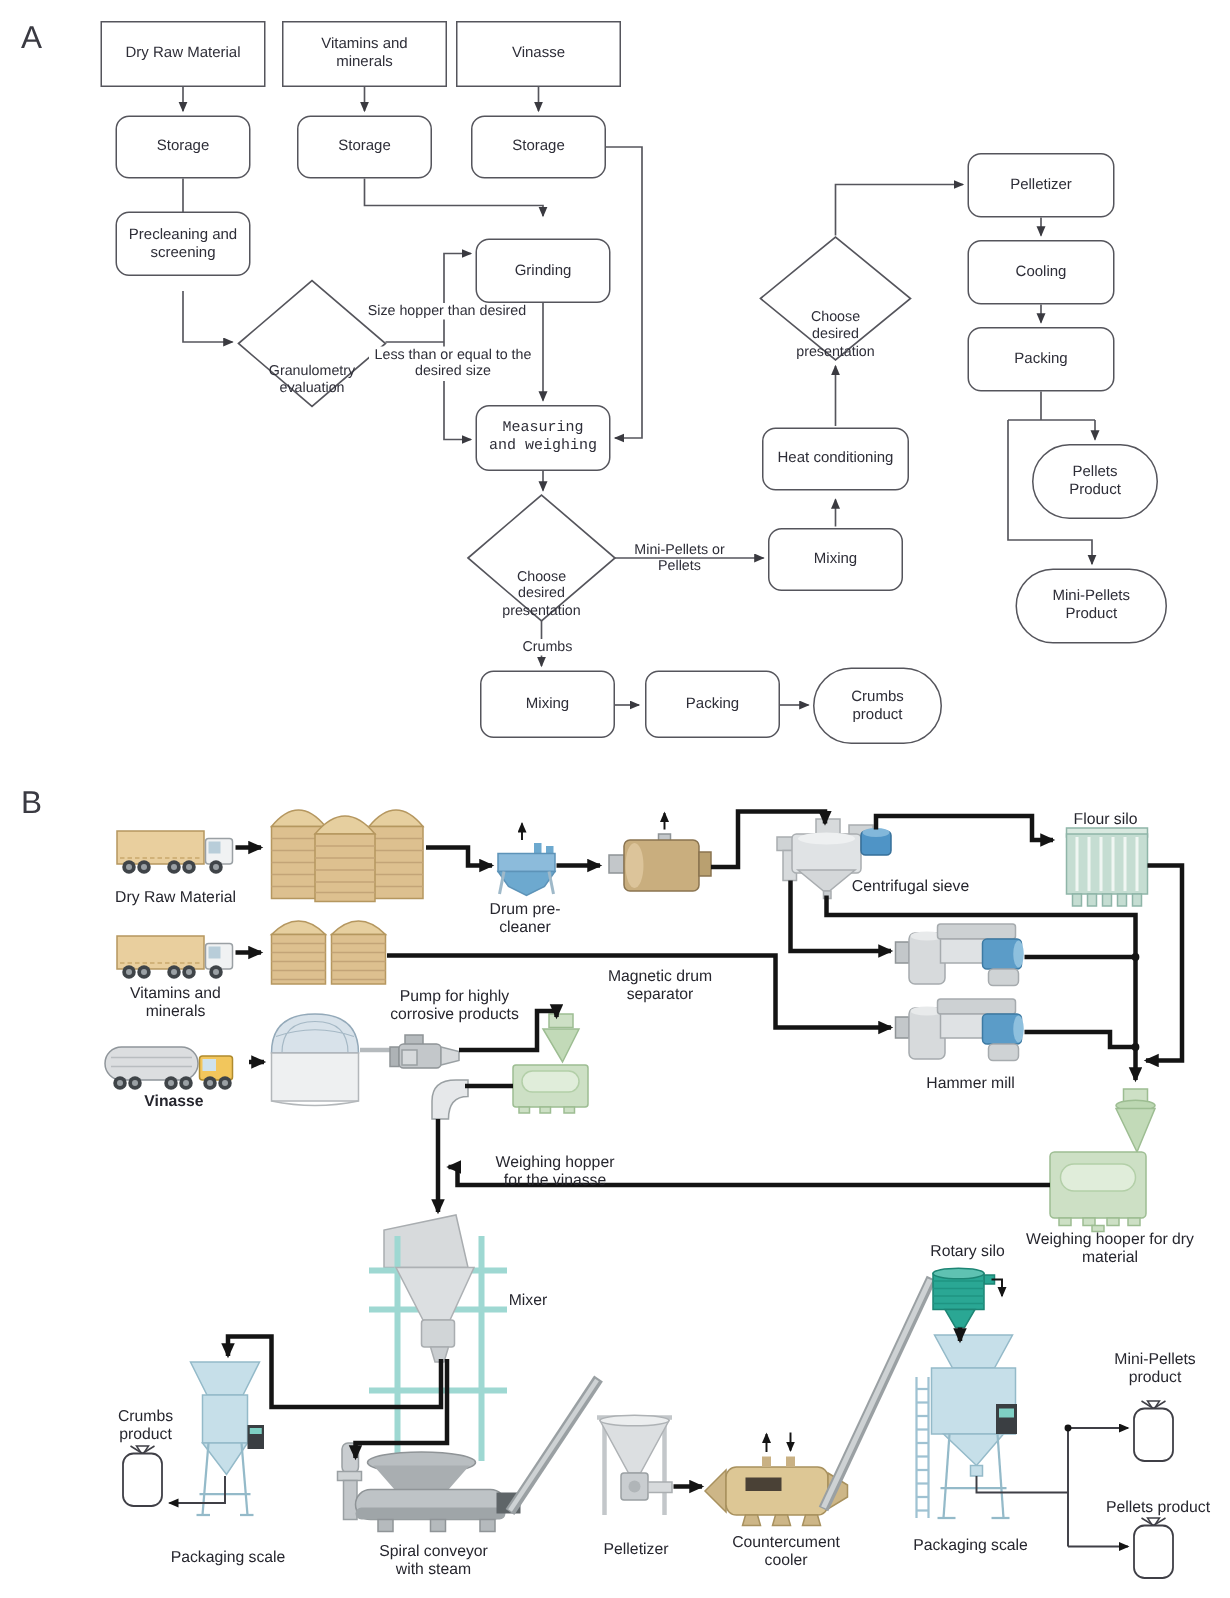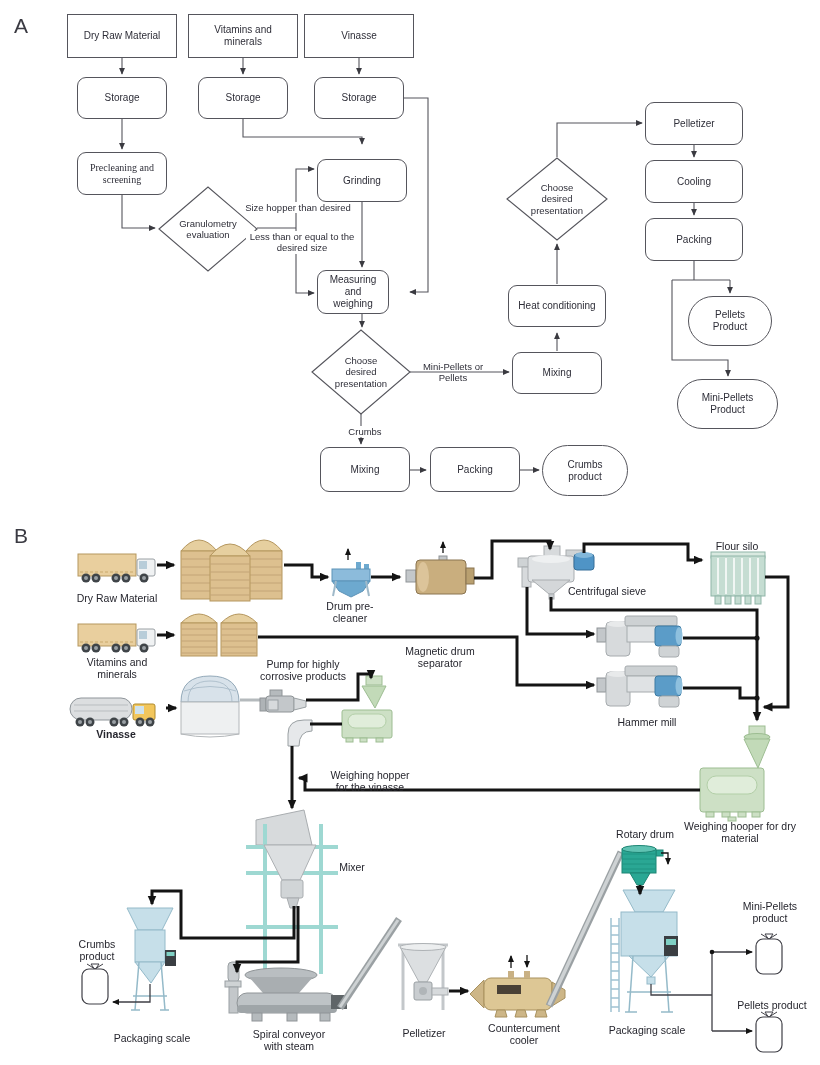--- a/index.html
+++ b/index.html
@@ -8,21 +8,21 @@
   svg.layer{position:absolute;left:0;top:0;width:820px;height:1065px;}
   .sec-label{position:absolute;font-size:21px;color:#3a3a42;}
   
   .node{position:absolute;display:flex;align-items:center;justify-content:center;text-align:center;
         font-size:10px;line-height:1.2;color:#2e2e38;background:#fff;border:1px solid #55555c;
         box-sizing:border-box;padding:2px 6px;}
   .round{border-radius:9px;}
   .stadium{border-radius:26px;padding:2px 15px;}
   .narrow{padding:2px 15px;}
   .dlabel{position:absolute;display:flex;align-items:center;justify-content:center;text-align:center;
-          font-size:9.5px;line-height:1.18;color:#2e2e38;}
+          font-size:9.5px;line-height:1.18;color:#2e2e38;margin-top:24px;}
   .elabel{position:absolute;font-size:9.5px;line-height:1.2;color:#2e2e38;text-align:center;}
   .wbg{background:#fff;}
   
   .blabel{position:absolute;font-size:10.5px;line-height:1.18;color:#26262e;text-align:center;
           transform:translateX(-50%);}
   .nw{white-space:nowrap;}
   .bold{font-weight:bold;}
 </style>
 </head>
 <body>
@@ -509,23 +509,23 @@
 </svg>
 
 <div class="sec-label" style="left:14px;top:14px;">A</div>
 
 <div class="node" style="left:67px;top:14px;width:110px;height:44px;">Dry Raw Material</div>
 <div class="node narrow" style="left:188px;top:14px;width:110px;height:44px;">Vitamins and minerals</div>
 <div class="node" style="left:304px;top:14px;width:110px;height:44px;">Vinasse</div>
 <div class="node round" style="left:77px;top:77px;width:90px;height:42px;">Storage</div>
 <div class="node round" style="left:198px;top:77px;width:90px;height:42px;">Storage</div>
 <div class="node round" style="left:314px;top:77px;width:90px;height:42px;">Storage</div>
-<div class="node round" style="left:77px;top:152px;width:90px;height:43px;font-family:Liberation Serif, serif;">Precleaning and screening</div>
+<div class="node round" style="left:77px;top:141px;width:90px;height:43px;">Precleaning and screening</div>
 <div class="node round" style="left:317px;top:147px;width:90px;height:43px;margin-top:12px;">Grinding</div>
-<div class="node round" style="left:317px;top:270px;width:72px;height:44px;">Measuring and weighing</div>
+<div class="node round" style="left:317px;top:270px;width:90px;height:44px;font-family:Liberation Mono, monospace;">Measuring and weighing</div>
 <div class="node round" style="left:508px;top:285px;width:98px;height:42px;">Heat conditioning</div>
 <div class="node round" style="left:512px;top:352px;width:90px;height:42px;">Mixing</div>
 <div class="node round" style="left:645px;top:102px;width:98px;height:43px;">Pelletizer</div>
 <div class="node round" style="left:645px;top:160px;width:98px;height:43px;">Cooling</div>
 <div class="node round" style="left:645px;top:218px;width:98px;height:43px;">Packing</div>
 <div class="node stadium" style="left:688px;top:296px;width:84px;height:50px;">Pellets Product</div>
 <div class="node stadium" style="left:677px;top:379px;width:101px;height:50px;">Mini-Pellets Product</div>
 <div class="node round" style="left:320px;top:447px;width:90px;height:45px;">Mixing</div>
 <div class="node round" style="left:430px;top:447px;width:90px;height:45px;">Packing</div>
 <div class="node stadium" style="left:542px;top:445px;width:86px;height:51px;">Crumbs product</div>
@@ -545,21 +545,21 @@
 <div class="blabel" style="left:117px;top:656px;width:72px;">Vitamins and minerals</div>
 <div class="blabel nw bold" style="left:116px;top:728px;">Vinasse</div>
 <div class="blabel" style="left:350px;top:600px;width:66px;">Drum pre-cleaner</div>
 <div class="blabel" style="left:440px;top:598px;width:84px;margin-top:47px;">Magnetic drum separator</div>
 <div class="blabel nw" style="left:607px;top:585px;">Centrifugal sieve</div>
 <div class="blabel nw" style="left:737px;top:540px;">Flour silo</div>
 <div class="blabel nw" style="left:647px;top:716px;">Hammer mill</div>
 <div class="blabel" style="left:303px;top:658px;width:96px;">Pump for highly corrosive products</div>
 <div class="blabel" style="left:370px;top:769px;width:94px;">Weighing hopper for the vinasse</div>
 <div class="blabel" style="left:740px;top:820px;width:126px;">Weighing hooper for dry material</div>
-<div class="blabel nw" style="left:645px;top:828px;">Rotary drum</div>
+<div class="blabel nw" style="left:645px;top:828px;">Rotary silo</div>
 <div class="blabel nw" style="left:352px;top:861px;">Mixer</div>
 <div class="blabel" style="left:97px;top:938px;width:56px;">Crumbs product</div>
 <div class="blabel nw" style="left:152px;top:1032px;">Packaging scale</div>
 <div class="blabel" style="left:289px;top:1028px;width:92px;">Spiral conveyor with steam</div>
 <div class="blabel nw" style="left:424px;top:1027px;">Pelletizer</div>
 <div class="blabel" style="left:524px;top:1022px;width:94px;">Countercument cooler</div>
 <div class="blabel nw" style="left:647px;top:1024px;">Packaging scale</div>
 <div class="blabel" style="left:770px;top:900px;width:78px;">Mini-Pellets product</div>
 <div class="blabel nw" style="left:772px;top:999px;">Pellets product</div>
 

